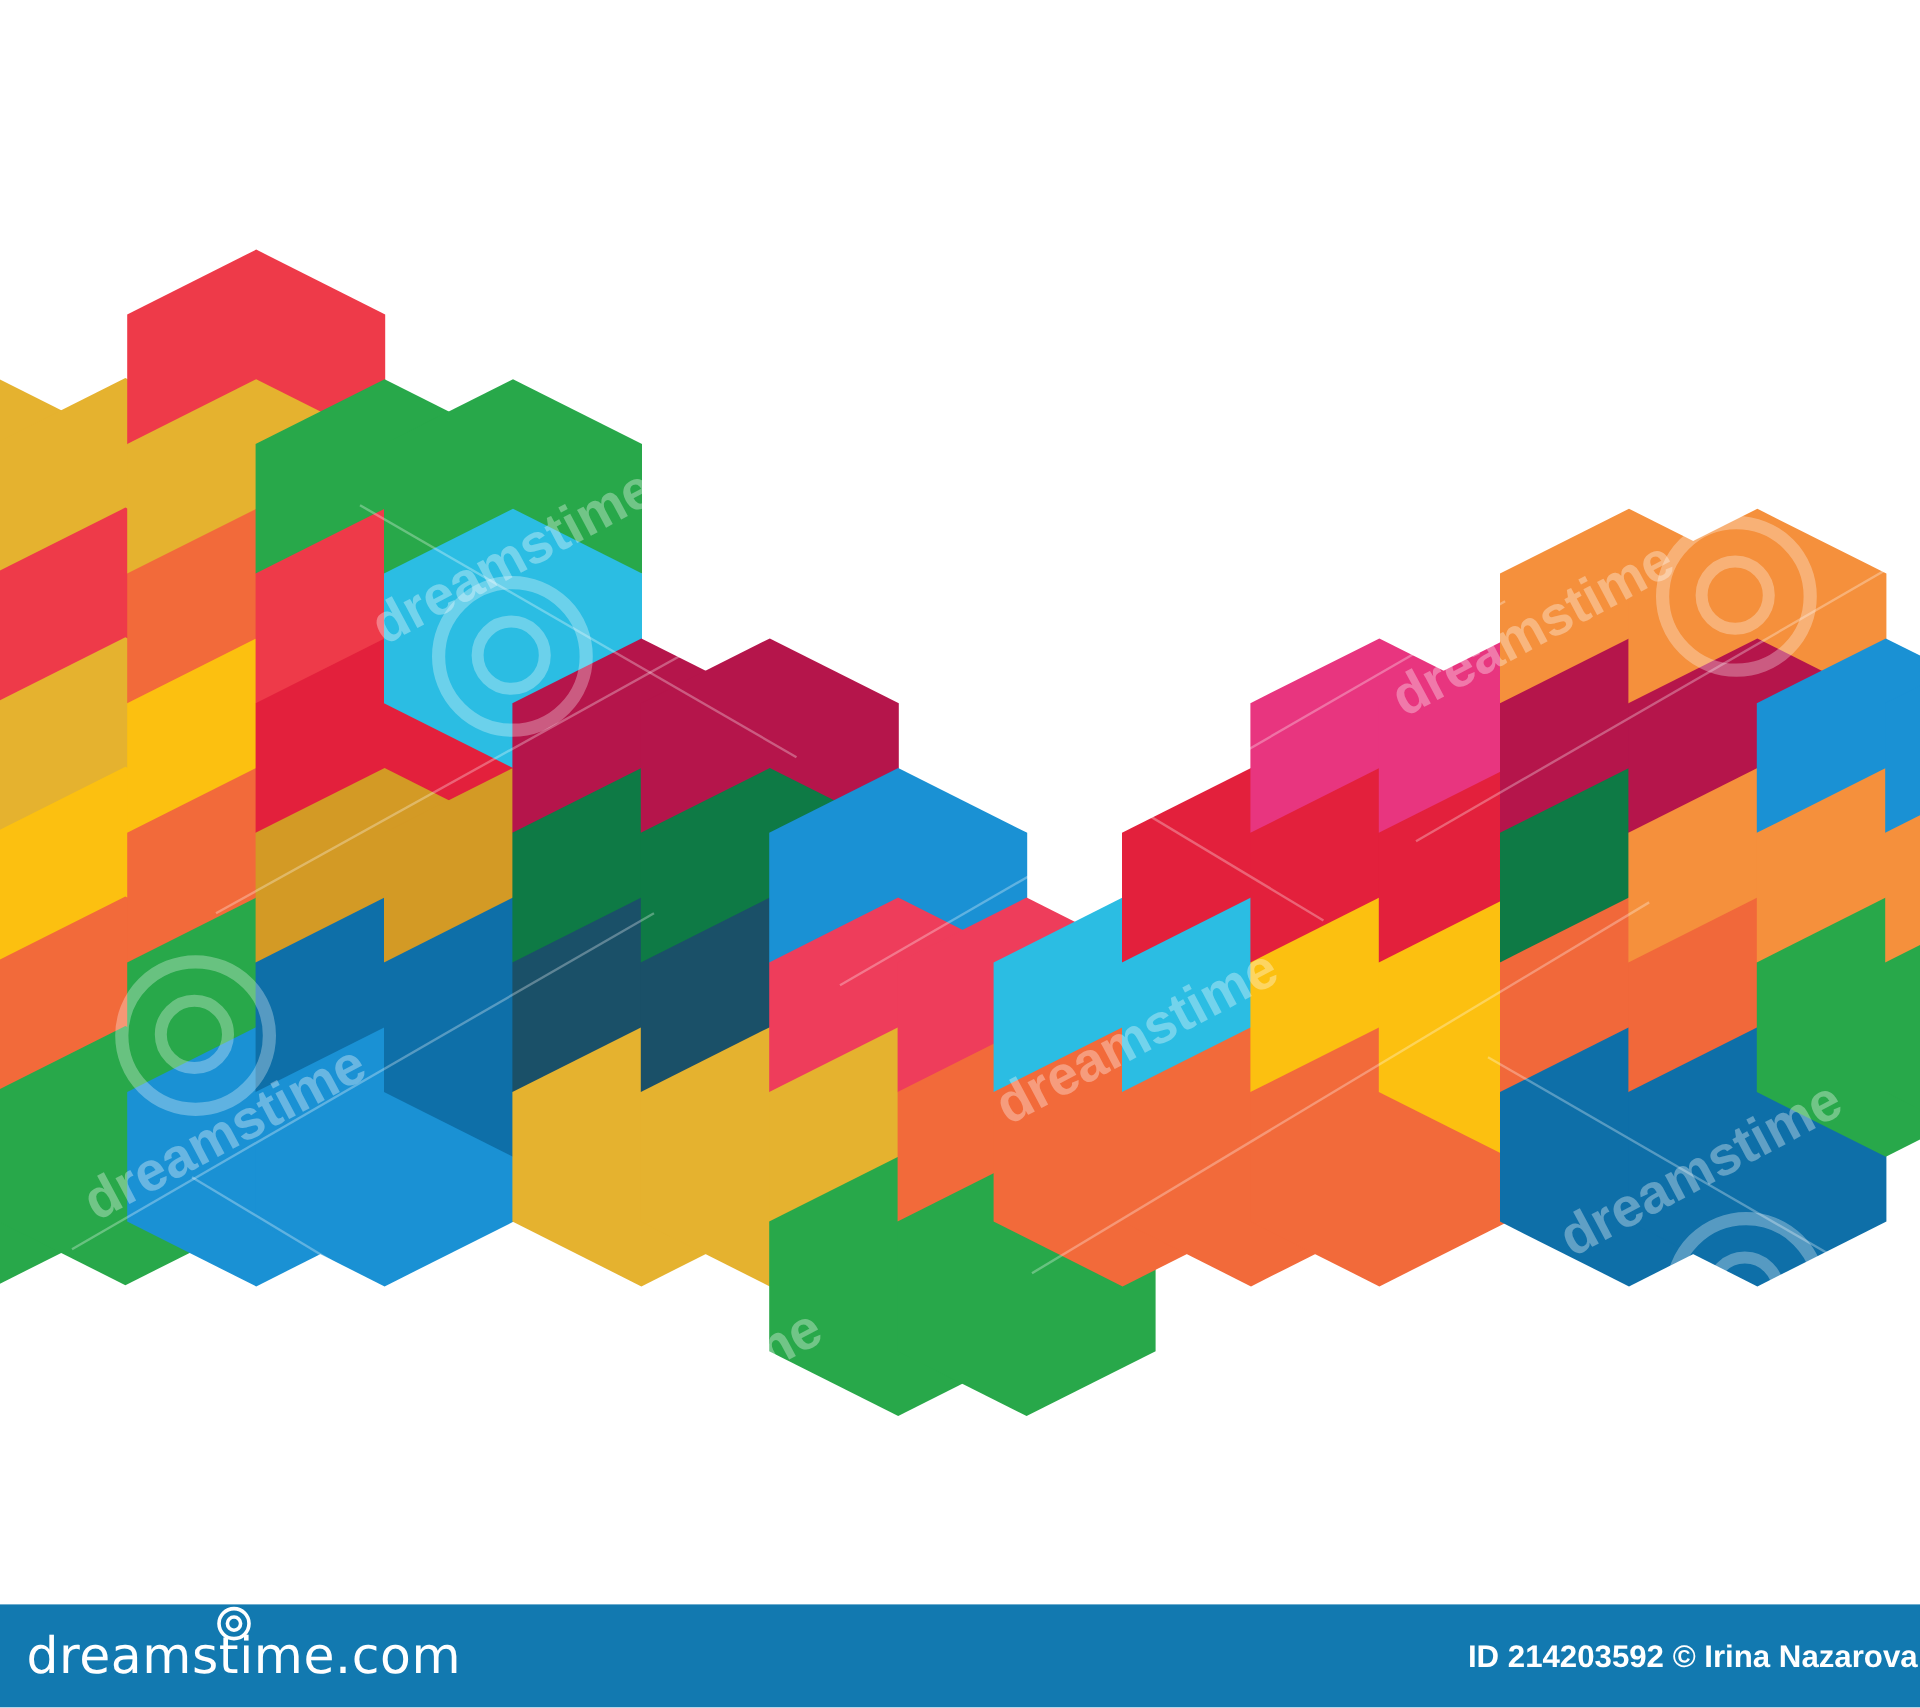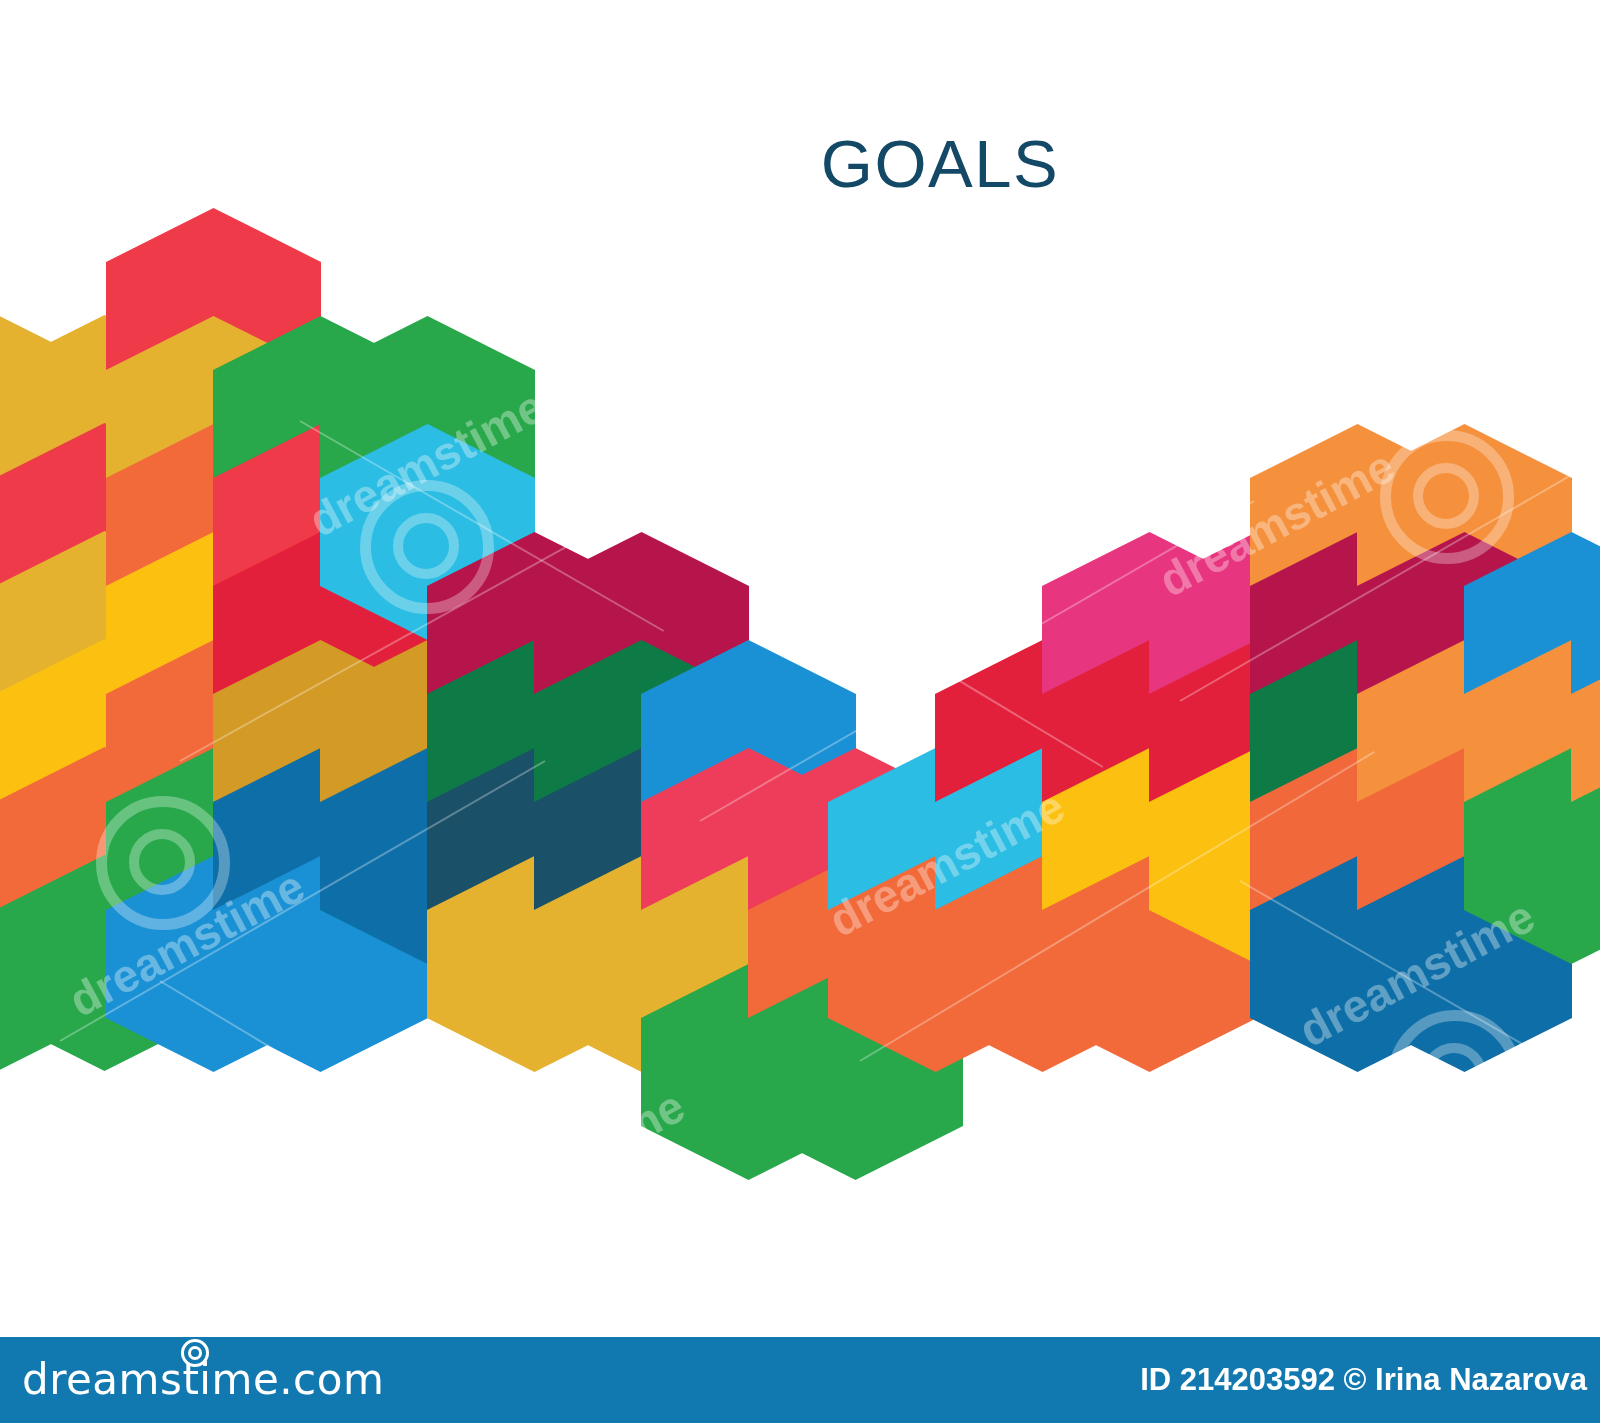--- a/index.html
+++ b/index.html
@@ -134,23 +134,23 @@
     content: "";
     position: absolute;
     left: 4px;
     top: 4px;
     width: 8px;
     height: 8px;
     border-radius: 50%;
     border: 3px solid #ffffff;
   }
   #footer-credit {
-    margin-right: 13px;
-    font-family: "Liberation Sans", sans-serif;
-    font-size: 31px;
+    margin-right: 2px;
+    font-family: "Liberation Sans", sans-serif;
+    font-size: 26px;
     font-weight: 700;
     color: #ffffff;
     white-space: nowrap;
   }
 </style>
 </head>
 <body>
 
 <div id="stage">
 
@@ -256,21 +256,20 @@
       <div class="wm-slash" style="left: 1180px; top: 700px; width: 520px; transform: rotate(-30deg);"></div>
       <div class="wm-slash" style="left: 60px; top: 1040px; width: 560px; transform: rotate(-30deg);"></div>
       <div class="wm-slash" style="left: 860px; top: 1060px; width: 600px; transform: rotate(-31deg);"></div>
       <div class="wm-slash" style="left: 300px; top: 420px; width: 420px; transform: rotate(30deg);"></div>
       <div class="wm-slash" style="left: 760px; top: 560px; width: 400px; transform: rotate(31deg);"></div>
       <div class="wm-slash" style="left: 1240px; top: 880px; width: 400px; transform: rotate(30deg);"></div>
       <div class="wm-slash" style="left: 160px; top: 980px; width: 420px; transform: rotate(31deg);"></div>
     </div>
 
   <div id="title-block">
-    <span class="title-line">GOALS</span>
   </div>
 
   <div id="footer-bar">
     <div id="dreamstime-logo">
       <span class="logo-word">dreamstime.com</span>
       <span class="logo-spiral"></span>
     </div>
     <div id="footer-credit">ID 214203592 © Irina Nazarova</div>
   </div>
 

